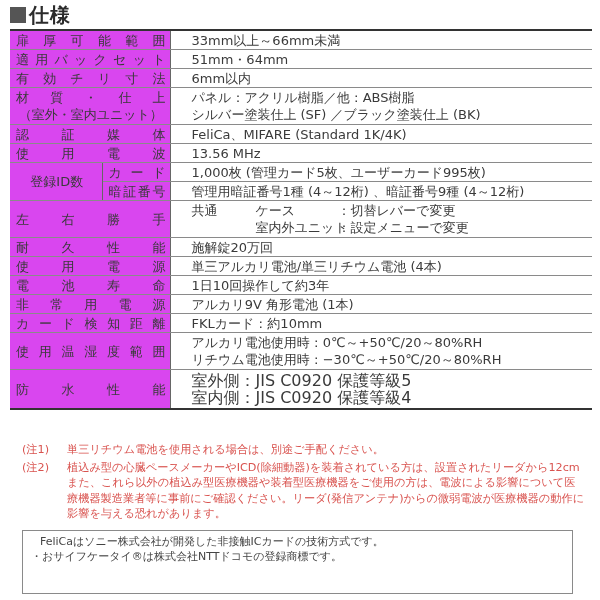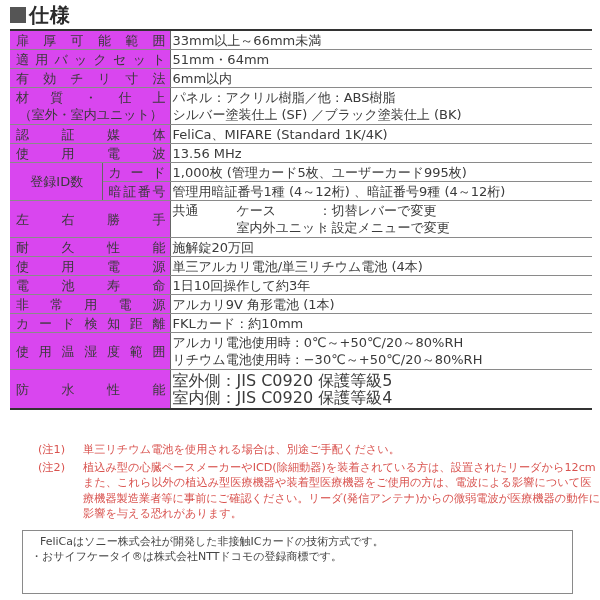--- a/index.html
+++ b/index.html
@@ -17,39 +17,39 @@
       display: inline-block; width: 16px; height: 16px; background: #555555; margin-right: 3px;
     }
     table.spec {
       position: absolute; left: 10px; top: 29px; width: 582px;
       border-collapse: collapse; table-layout: fixed;
       border-top: 2px solid #333333; border-bottom: 2px solid #333333;
       font-size: 13px;
     }
     table.spec td {
       border-top: 1px solid #8a8a8a; border-bottom: 1px solid #8a8a8a;
-      padding: 0 2px; line-height: 17px; vertical-align: middle;
+      padding: 0 21px; line-height: 17px; vertical-align: middle;
       color: #3a3a3a; white-space: nowrap; overflow: hidden;
     }
     table.spec td.lab {
       background: #d946ef; border-right: 1px solid #666666;
       text-align: justify; text-align-last: justify; letter-spacing: 0;
       padding: 0 4px 0 6px;
     }
     table.spec td.lab.sub { border-left: 1px solid #666666; }
     table.spec td.val { background: #ffffff; }
     .row1 td { height: 18px; }
     .row2 td { height: 36px; }
     .lr-wrap { display: flex; align-items: flex-start; }
     .lr-common { width: 64px; }
     .lr-grid { display: grid; grid-template-columns: 82px auto; line-height: 17px; }
     .wp { font-size: 16px; line-height: 16px; }
     .notes {
       position: absolute; left: 22px; top: 442px; width: 560px;
-      color: #d9534f; font-size: 11.2px; line-height: 15.5px; margin-left: 16px;
+      color: #d9534f; font-size: 11.2px; line-height: 15.5px;
     }
     .note { display: flex; }
     .note .tag { width: 45px; flex: none; }
     .note .body { flex: 1; }
     .tmbox {
       position: absolute; left: 22px; top: 530px; width: 551px; height: 64px;
       border: 1.5px solid #8a8a8a; box-sizing: border-box;
       padding: 3px 8px; font-size: 11px; line-height: 15px; color: #444444;
     }
     .tm-item { white-space: nowrap; }

